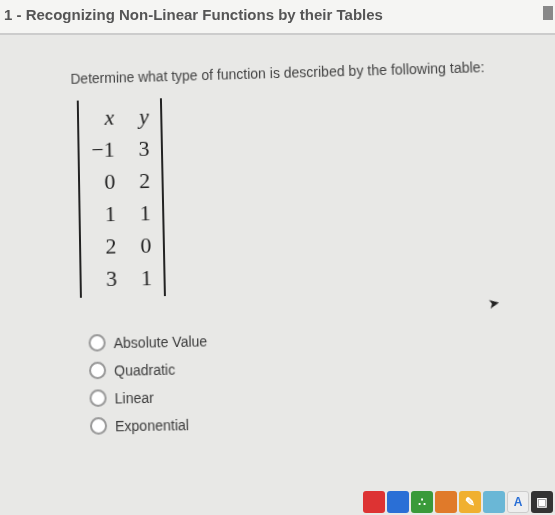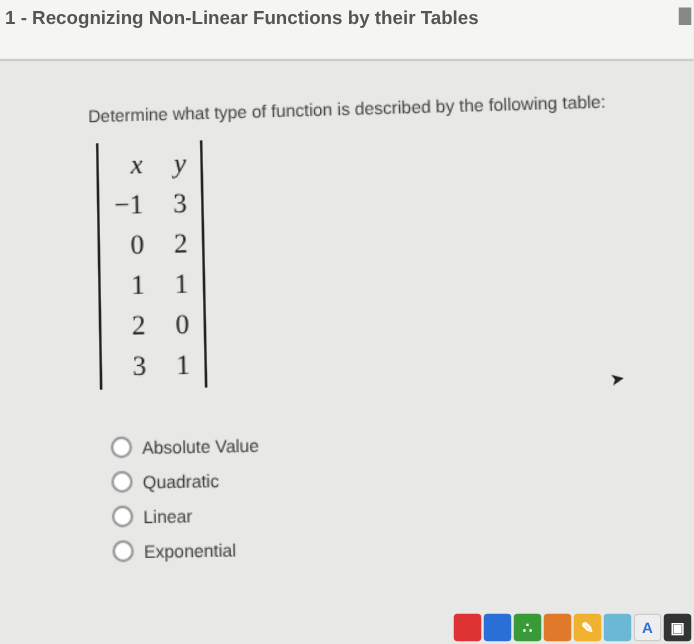--- a/index.html
+++ b/index.html
@@ -7,21 +7,21 @@
       width: 555px;
       height: 515px;
       background: #e8e8e6;
       font-family: Arial, Helvetica, sans-serif;
       overflow: hidden;
       position: relative;
     }
     .header-bar {
       background: #f5f5f3;
       border-bottom: 2px solid #ccc;
-      padding: 6px 0 24px 0;
+      padding: 6px 0 10px 0;
       color: #555;
       font-weight: bold;
       font-size: 15px;
     }
     .header-text { padding-left: 4px; }
     .content-wrap {
       padding: 30px 40px 10px 68px;
       transform: perspective(1400px) rotateX(4deg) rotateY(-3deg) rotateZ(-1.5deg);
       transform-origin: 50% 0%;
       color: #3a3a3a;

